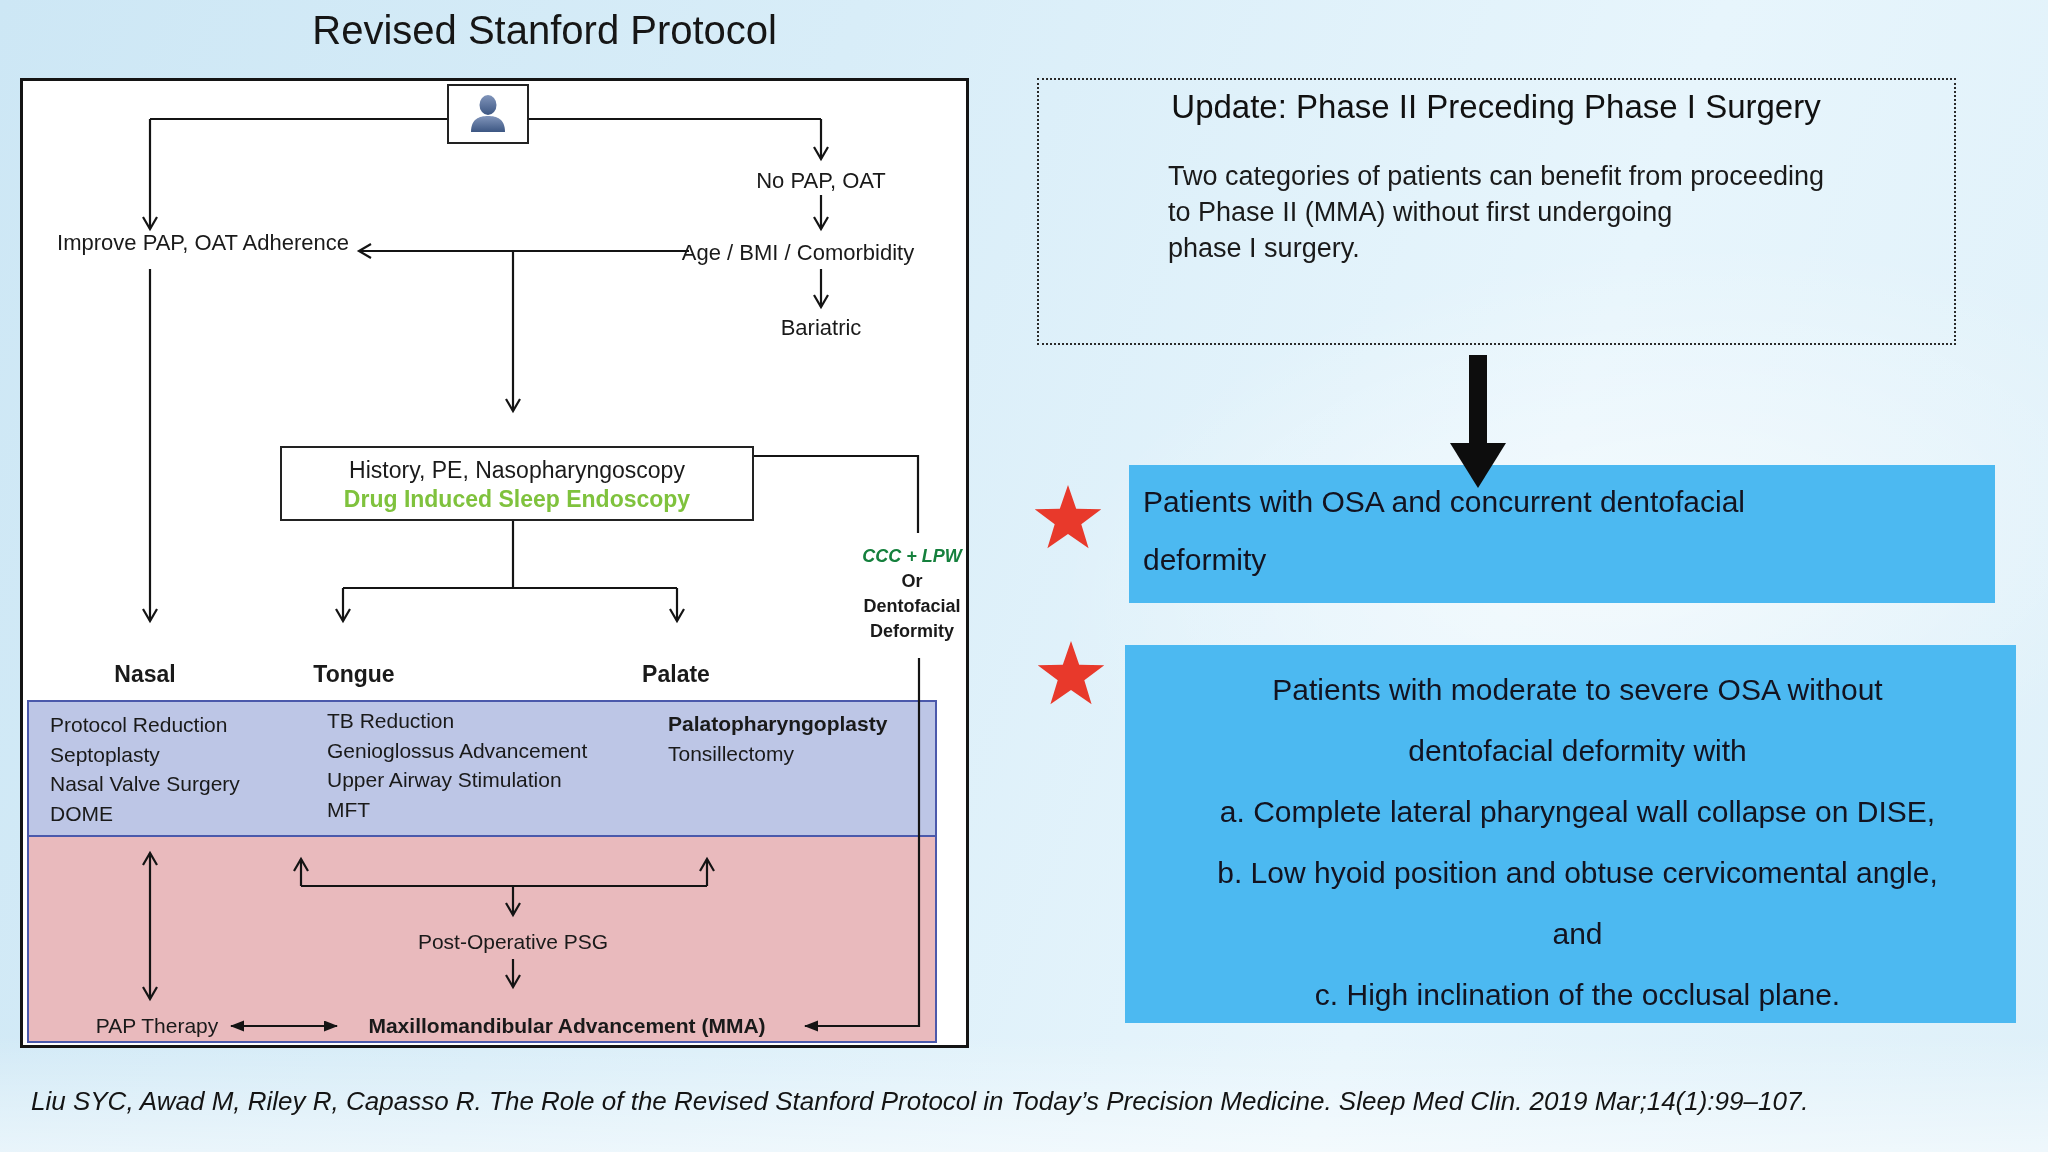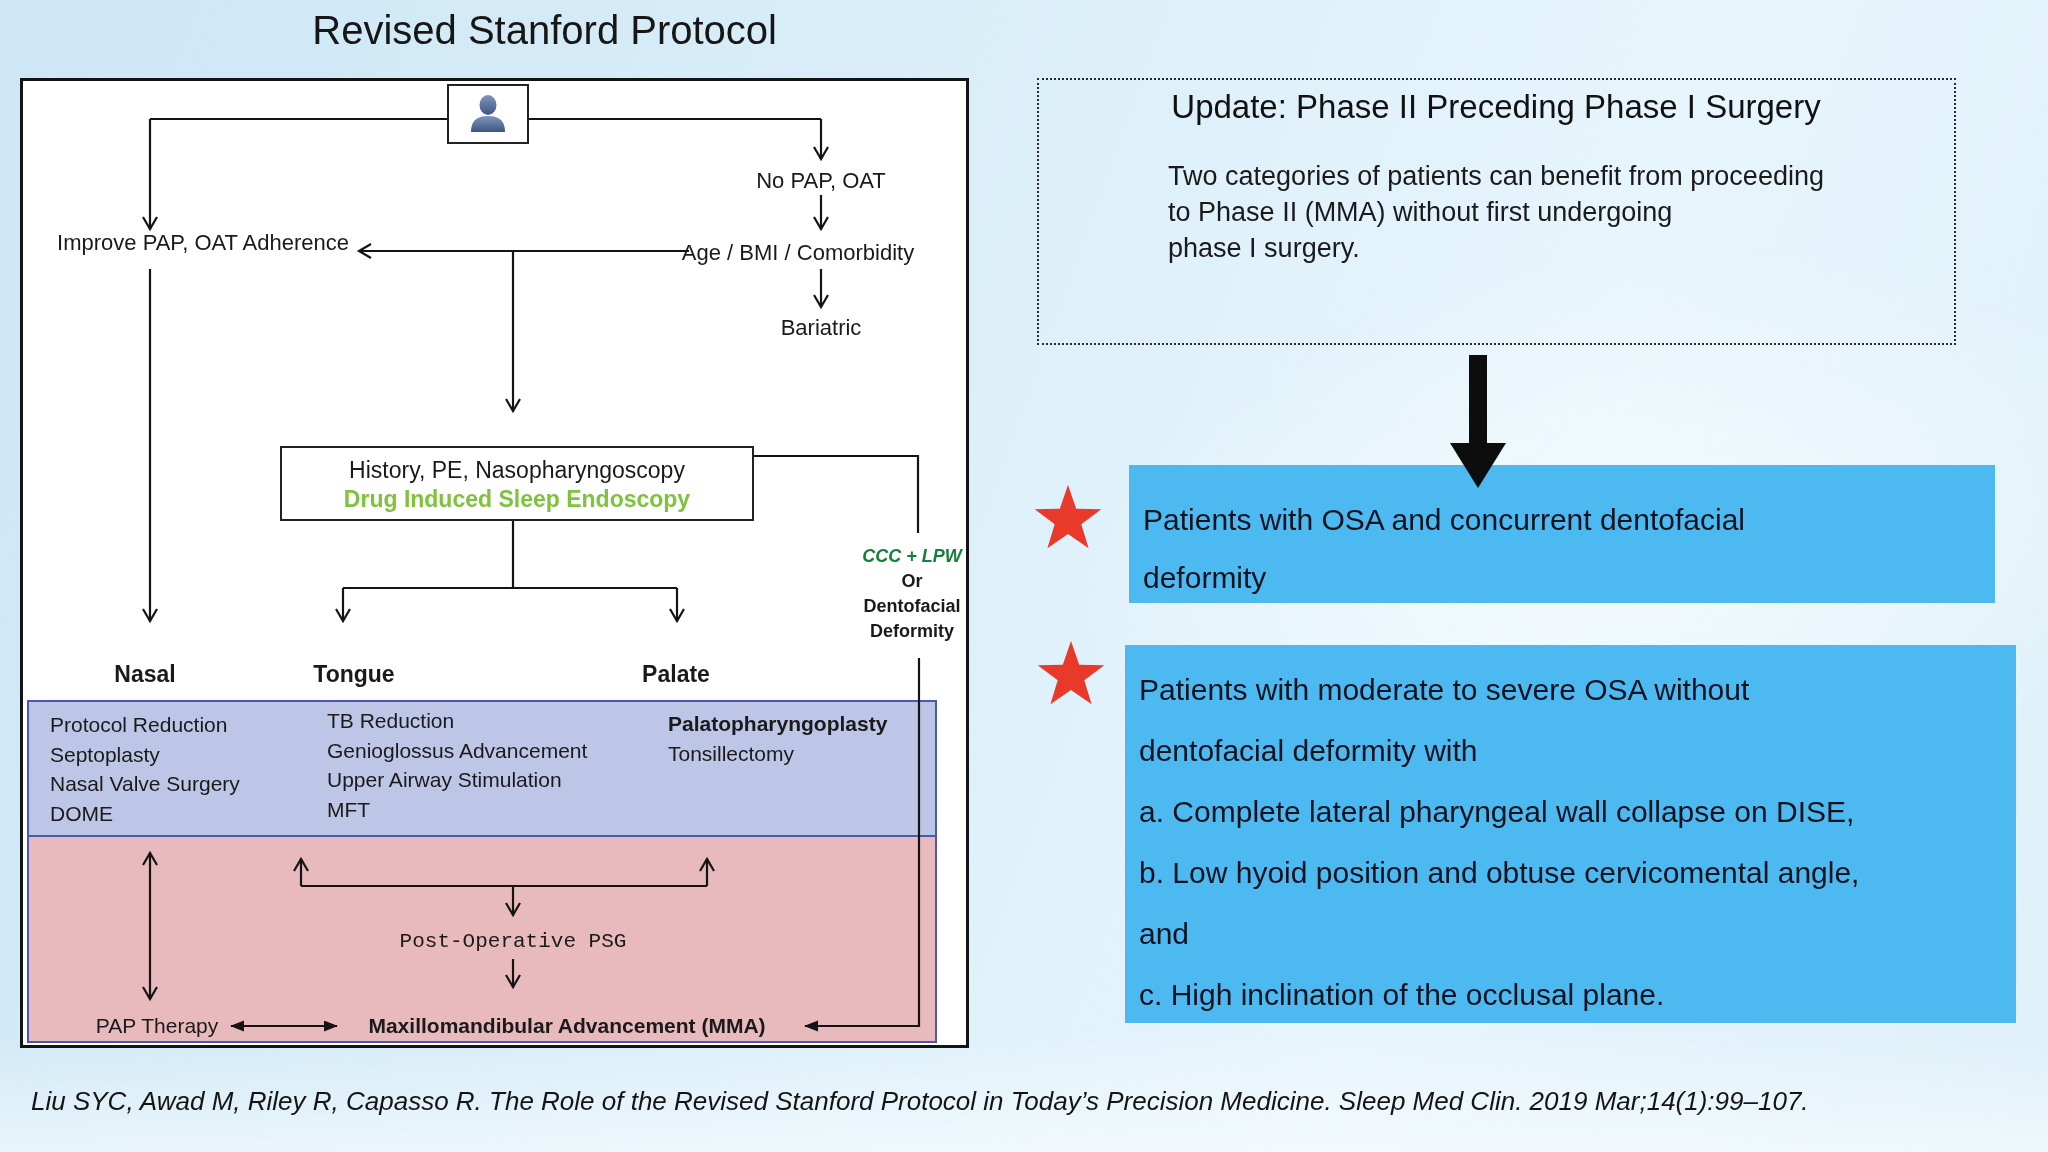--- a/index.html
+++ b/index.html
@@ -40,23 +40,23 @@
   #col-palate{left:645px;top:628px;}
   
   #update-box{position:absolute;left:1037px;top:78px;width:919px;height:267px;
     border:2px dotted #2a2a2a;box-sizing:border-box;}
   #update-title{position:absolute;left:1496px;top:107px;transform:translate(-50%,-50%);
     font-size:33px;white-space:nowrap;color:#111;}
   #update-body{position:absolute;left:1496px;top:212px;transform:translate(-50%,-50%);
     font-size:27px;line-height:36px;text-align:left;white-space:nowrap;}
   .hl{position:absolute;background:#4cb9f1;z-index:2;}
   #hl1{left:1129px;top:465px;width:866px;height:138px;}
-  #hl2{left:1125px;top:645px;width:891px;height:378px;}
+  #hl2{left:1125px;top:645px;width:891px;height:378px;text-align:center;}
   .hl .line{padding-left:14px;font-size:30px;line-height:58px;white-space:nowrap;color:#131320;}
-  #hl1 .line:first-child{padding-top:26px;}
+  #hl1 .line:first-child{padding-top:8px;}
   #hl2 .line{line-height:61px;}
   #hl2 .line:first-child{padding-top:14px;}
   .star{position:absolute;z-index:4;}
   #star1{left:1032px;top:484px;}
   #star2{left:1035px;top:640px;}
   #big-arrow{position:absolute;left:1440px;top:355px;z-index:5;}
   #citation{position:absolute;left:31px;top:1086px;font-size:26px;font-style:italic;
     white-space:nowrap;color:#141414;}
 </style>
 </head>
@@ -152,21 +152,21 @@
       <div>TB Reduction</div>
       <div>Genioglossus Advancement</div>
       <div>Upper Airway Stimulation</div>
       <div>MFT</div>
     </div>
     <div id="col-palate" class="cols">
       <div class="bold">Palatopharyngoplasty</div>
       <div>Tonsillectomy</div>
     </div>
 
-    <div class="lbl" style="left:490px;top:861px;font-size:21px;font-family:Liberation Mono, monospace;">Post-Operative PSG</div>
+    <div class="lbl" style="left:490px;top:861px;font-size:21px;">Post-Operative PSG</div>
     <div class="lbl" style="left:134px;top:945px;font-size:21px;">PAP Therapy</div>
     <div class="lbl bold" style="left:544px;top:945px;font-size:21px;">Maxillomandibular Advancement (MMA)</div>
   </div>
 
   <div id="update-box"></div>
   <div id="update-title">Update: Phase II Preceding Phase I Surgery</div>
   <div id="update-body">
     <div>Two categories of patients can benefit from proceeding</div>
     <div>to Phase II (MMA) without first undergoing</div>
     <div>phase I surgery.</div>

